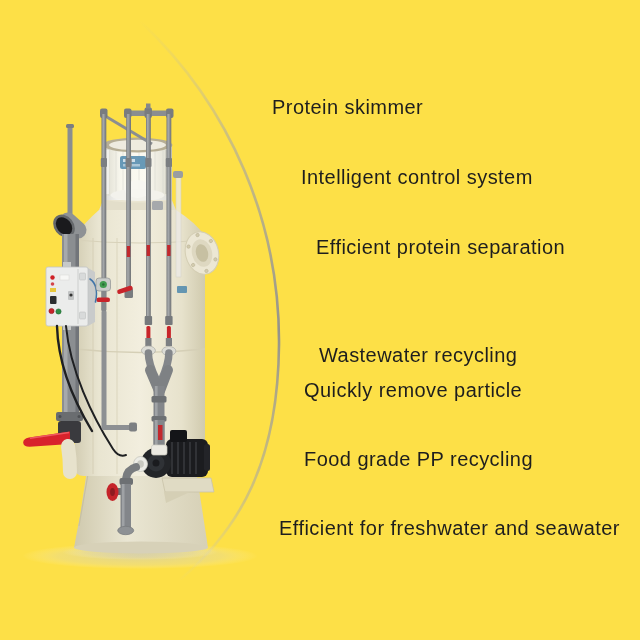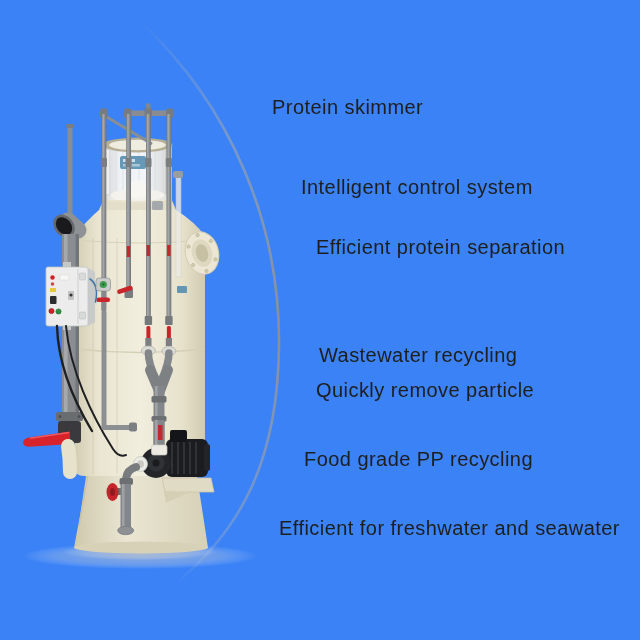--- a/index.html
+++ b/index.html
@@ -1,29 +1,29 @@
 <!DOCTYPE html>
 <html style="--text_color: #1e1e1e; --curve_gray: #929292; --tank_cream: #eee9d8; --pipe_gray: #8b8e91; --accent_red: #c8242a; --pump_black: #1b1c1f; --control_box_white: #ebeceb; --label_blue: #4e88ad;"><head>
 <meta charset="utf-8">
 <style>
   html,body{margin:0;padding:0;background:#fff;}
   .canvas{
-    position:relative;width:640px;height:640px;background:#3b82f6;overflow:hidden;
+    position:relative;width:640px;height:640px;background:#fde047;overflow:hidden;
     font-family:"Liberation Sans", sans-serif;
   }
   .product-art{position:absolute;left:0;top:0;width:640px;height:640px;}
   .feature{
     position:absolute;height:26px;line-height:26px;white-space:nowrap;
     font-size:20px;letter-spacing:0.45px;color:var(--text_color,#1e1e1e);
   }
   .f0{left:272px;top:94px;}
-  .f1{left:301px;top:164px;margin-top:10px;}
+  .f1{left:301px;top:164px;}
   .f2{left:316px;top:234px;}
   .f3{left:319px;top:306px;margin-top:36px;}
-  .f4{left:316px;top:377px;text-align:right;}
+  .f4{left:304px;top:377px;text-align:right;}
   .f5{left:304px;top:446px;}
   .f6{left:279px;top:515px;}
 </style>
 </head>
 <body>
 
 <div class="canvas">
 
   <svg class="product-art" viewBox="0 0 640 640" width="640" height="640" xmlns="http://www.w3.org/2000/svg">
     <defs>

